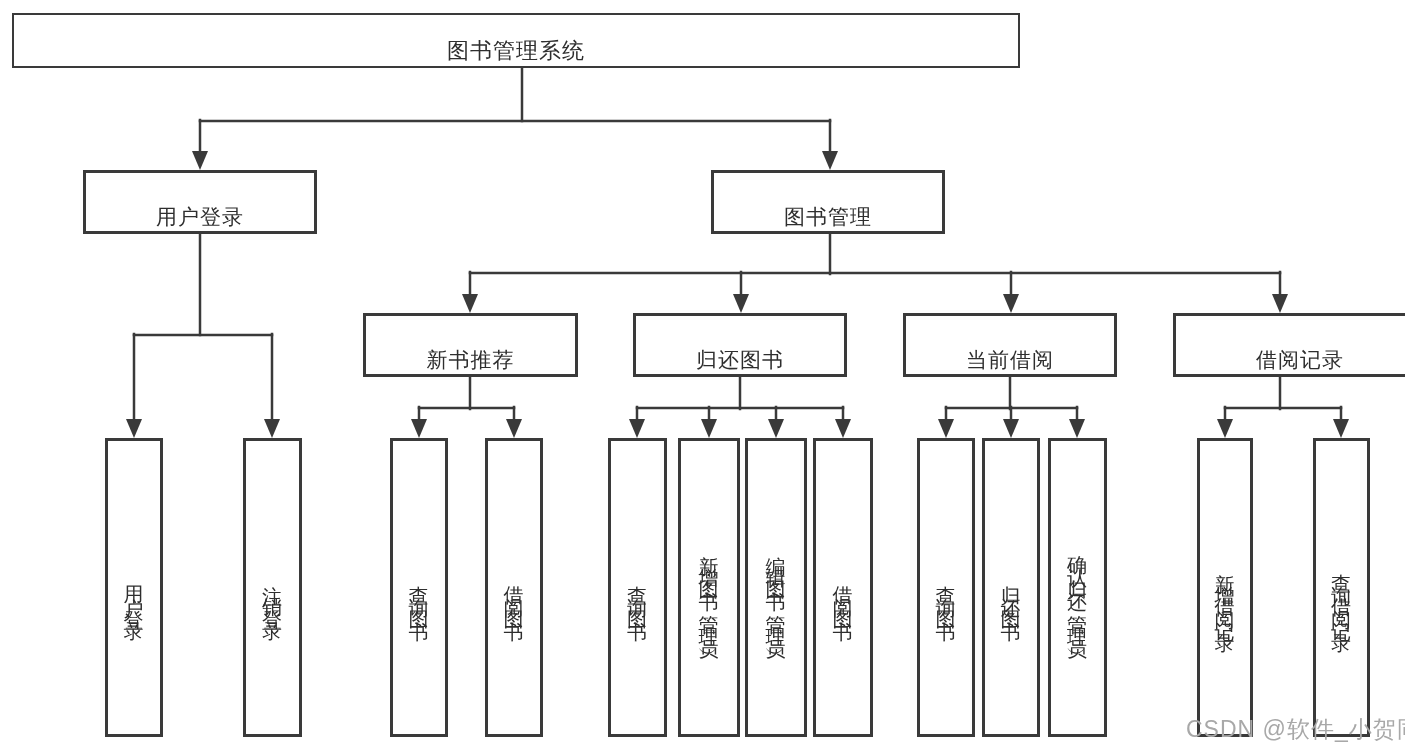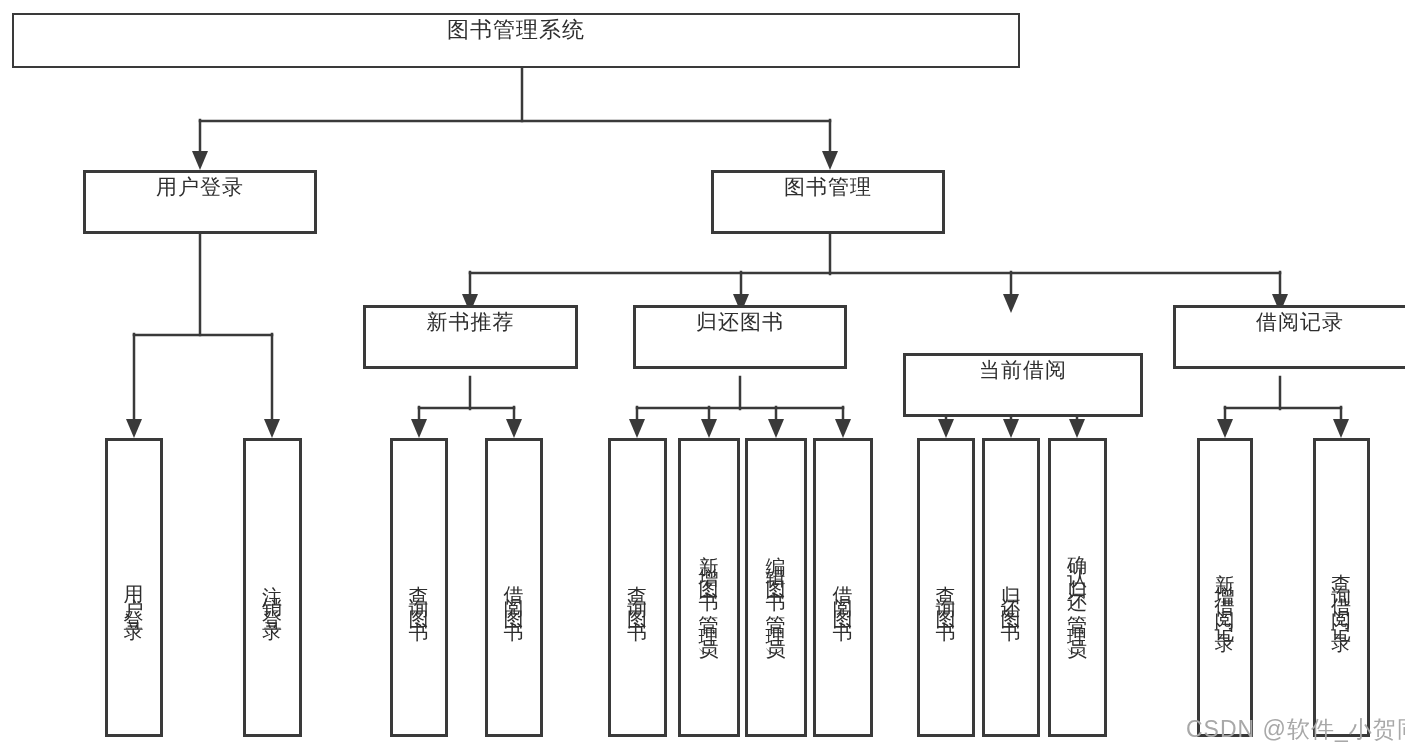--- a/index.html
+++ b/index.html
@@ -9,36 +9,36 @@
     background:#ffffff;
     font-family:"Liberation Sans", sans-serif;
     overflow:hidden;
   }
   .connectors{position:absolute;left:0;top:0;}
   .node{
     position:absolute;
     box-sizing:border-box;
     border:3px solid #3a3a3a;
     background:#ffffff;
-    display:flex;align-items:flex-start;justify-content:center;
+    display:flex;align-items:flex-end;justify-content:center;
     color:#2e2e2e;
   }
   .node .lbl{
     font-size:21px;
     letter-spacing:1px;
     color:#2e2e2e;
     white-space:nowrap;
   }
   .title-box{
     left:12px;top:13px;width:1008px;height:55px;
     border-width:2px;
   }
   .title-box .lbl{font-size:22px;}
   .lvl{top:170px;width:234px;height:64px;}
-  .lvl3{top:305px;height:64px;}
+  .lvl3{top:313px;height:64px;}
   .leaf{
     position:absolute;
     top:438px;height:299px;
     box-sizing:border-box;
     border:3px solid #3a3a3a;
     background:#ffffff;
     display:flex;align-items:center;justify-content:center;
   }
   .vtext{
     writing-mode:vertical-rl;
@@ -133,21 +133,21 @@
   <div class="node lvl" style="left:711px;">
     <span class="lbl">图书管理</span>
   </div>
 
   <div class="node lvl3" style="left:363px;width:215px;">
     <span class="lbl">新书推荐</span>
   </div>
   <div class="node lvl3" style="left:633px;width:214px;">
     <span class="lbl">归还图书</span>
   </div>
-  <div class="node lvl3" style="left:903px;width:240px;margin-top:48px;">
+  <div class="node lvl3" style="left:903px;width:214px;">
     <span class="lbl">当前借阅</span>
   </div>
   <div class="node lvl3" style="left:1173px;width:254px;">
     <span class="lbl">借阅记录</span>
   </div>
 
   <div class="leaf" style="left:105px;width:58px;">
     <span class="vtext">用户登录</span>
   </div>
   <div class="leaf" style="left:243px;width:59px;">

